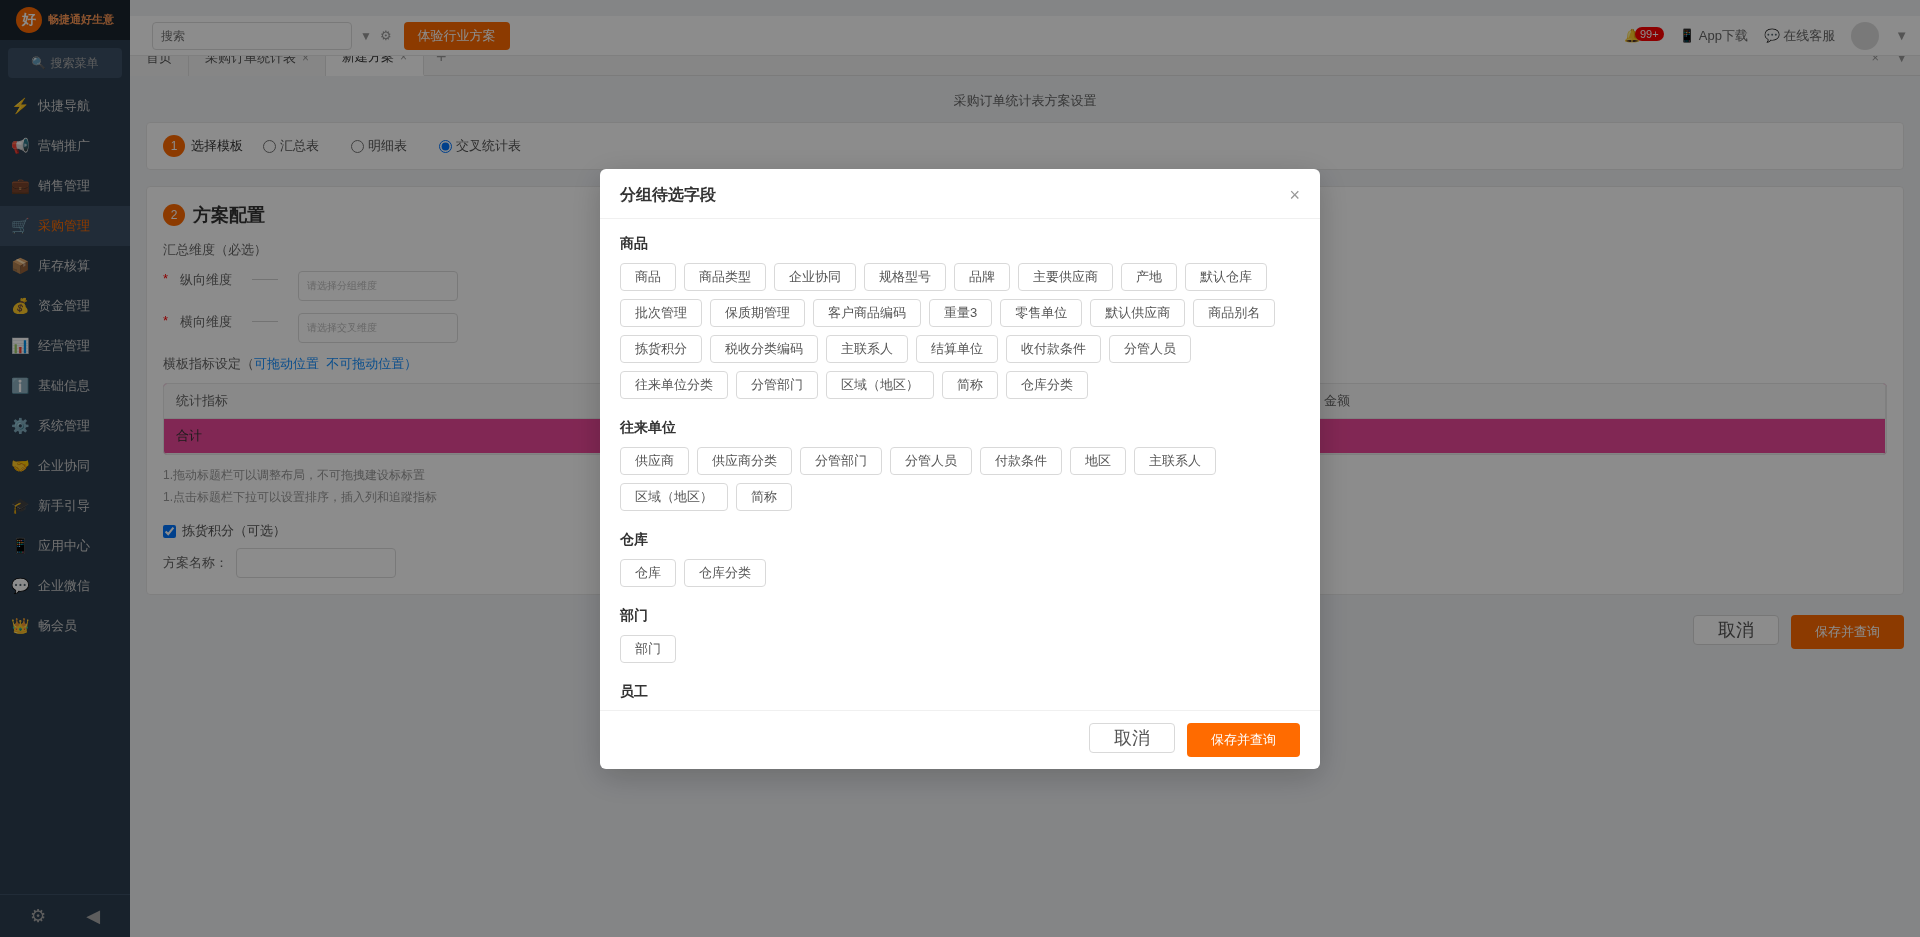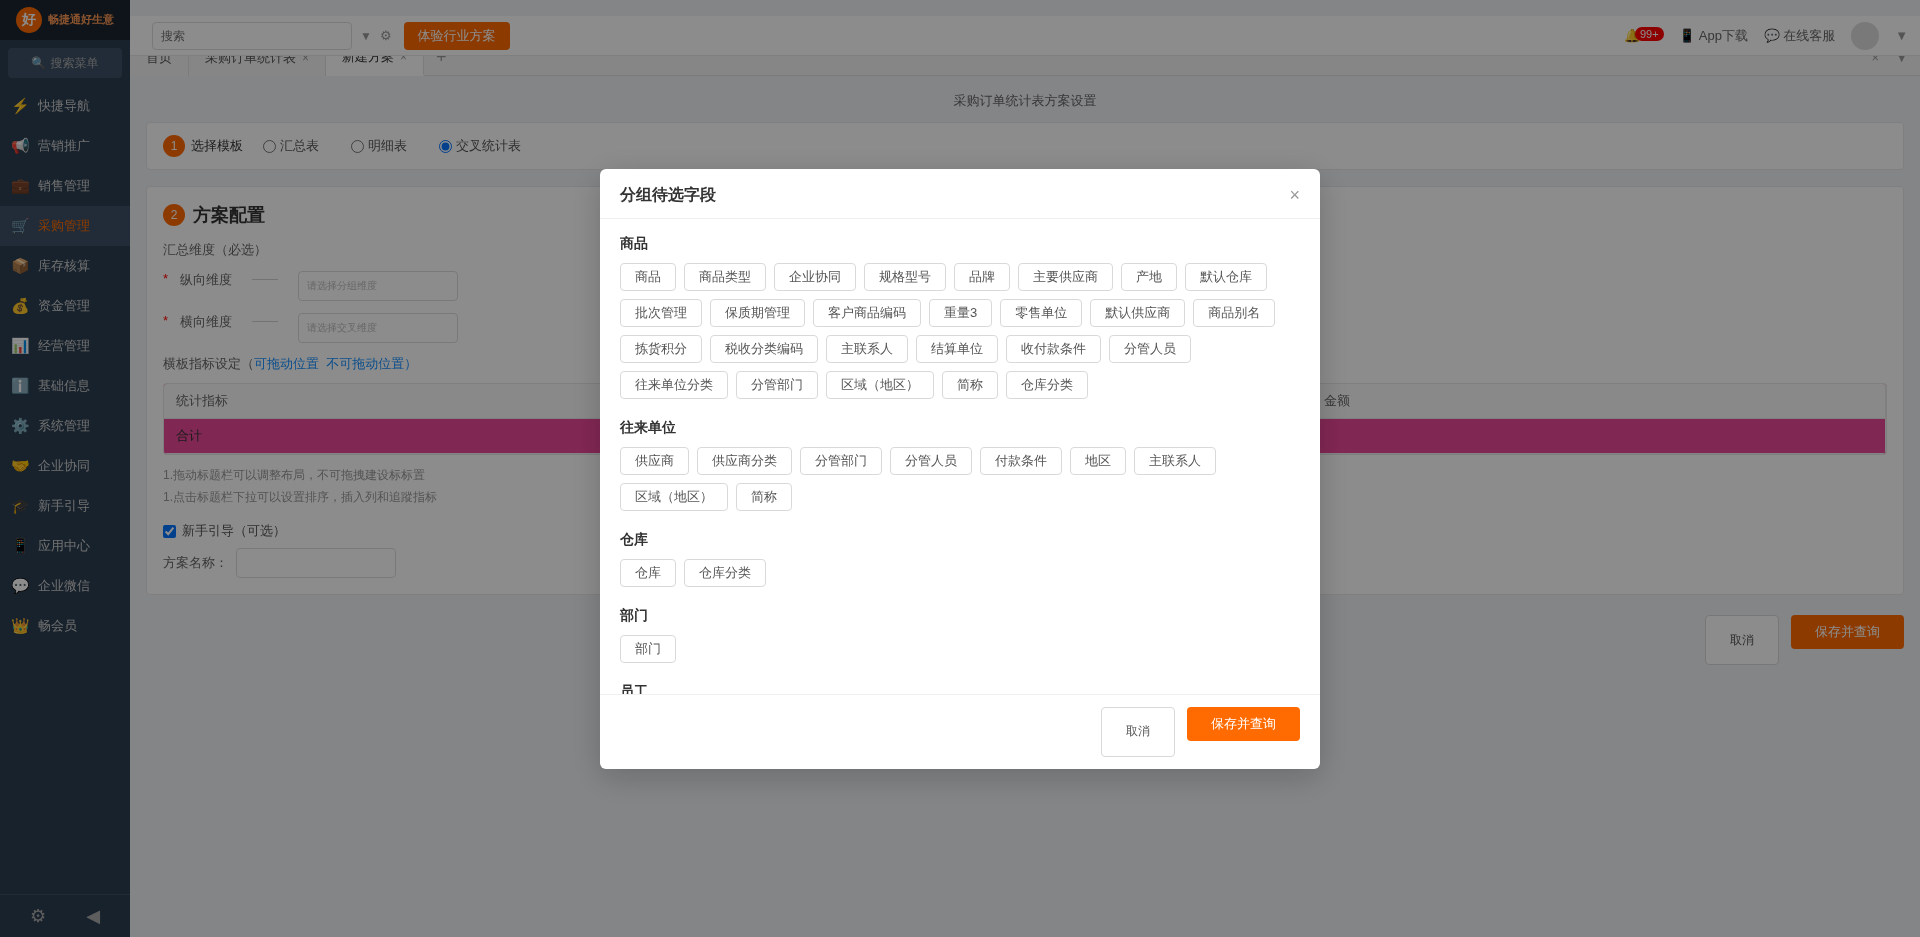--- a/index.html
+++ b/index.html
@@ -56,21 +56,21 @@
     .dialog-body { flex: 1; overflow-y: auto; padding: 16px 20px; }
     .dialog-footer { padding: 12px 20px; border-top: 1px solid #f0f0f0; display: flex; justify-content: flex-end; gap: 12px; flex-shrink: 0; }
 
     
     .field-group { margin-bottom: 20px; }
     .field-group-title { font-size: 14px; font-weight: 600; color: #333; margin-bottom: 10px; }
     .field-tags { display: flex; flex-wrap: wrap; gap: 8px; }
     .field-tag { border: 1px solid #d9d9d9; border-radius: 4px; padding: 4px 14px; font-size: 13px; color: #555; cursor: pointer; background: #fff; white-space: nowrap; }
 
     
-    .btn-cancel { height: 50px; padding: 0 24px; border: 1px solid #d9d9d9; background: white; border-radius: 4px; cursor: pointer; font-size: 12px; color: #555; }
+    .btn-cancel { height: 30px; padding: 0 24px; border: 1px solid #d9d9d9; background: white; border-radius: 4px; cursor: pointer; font-size: 18px; color: #555; }
     .btn-confirm { height: 34px; padding: 8px 24px; background: #ff6b00; border: none; border-radius: 4px; cursor: pointer; font-size: 13px; color: white; }
 
     
     .dialog-body::-webkit-scrollbar { width: 6px; }
     .dialog-body::-webkit-scrollbar-thumb { background: #ccc; border-radius: 3px; }
 
     
     .bg-content { filter: blur(0px); }
 
     
@@ -272,21 +272,21 @@
     </div>
 
     <div style="margin-top:10px;">
       <div class="hint-text">1.拖动标题栏可以调整布局，不可拖拽建设标标置</div>
       <div class="hint-text">1.点击标题栏下拉可以设置排序，插入列和追蹤指标</div>
     </div>
 
     <div style="margin-top:14px;display:flex;align-items:center;gap:8px;">
       <label class="checkbox-label">
         <input type="checkbox" checked="" style="">
-        <span>新手引导（可选）</span>
+        <span>拣货积分（可选）</span>
       </label>
     </div>
     <div style="margin-top:8px;display:flex;align-items:center;gap:8px;">
       <span style="font-size:13px;color:#666;">方案名称：</span>
       <input type="text" class="plan-name-input" placeholder="" style="">
     </div>
   </div>
 
   <div class="footer-btns">
     <button class="btn-cancel">取消</button>

